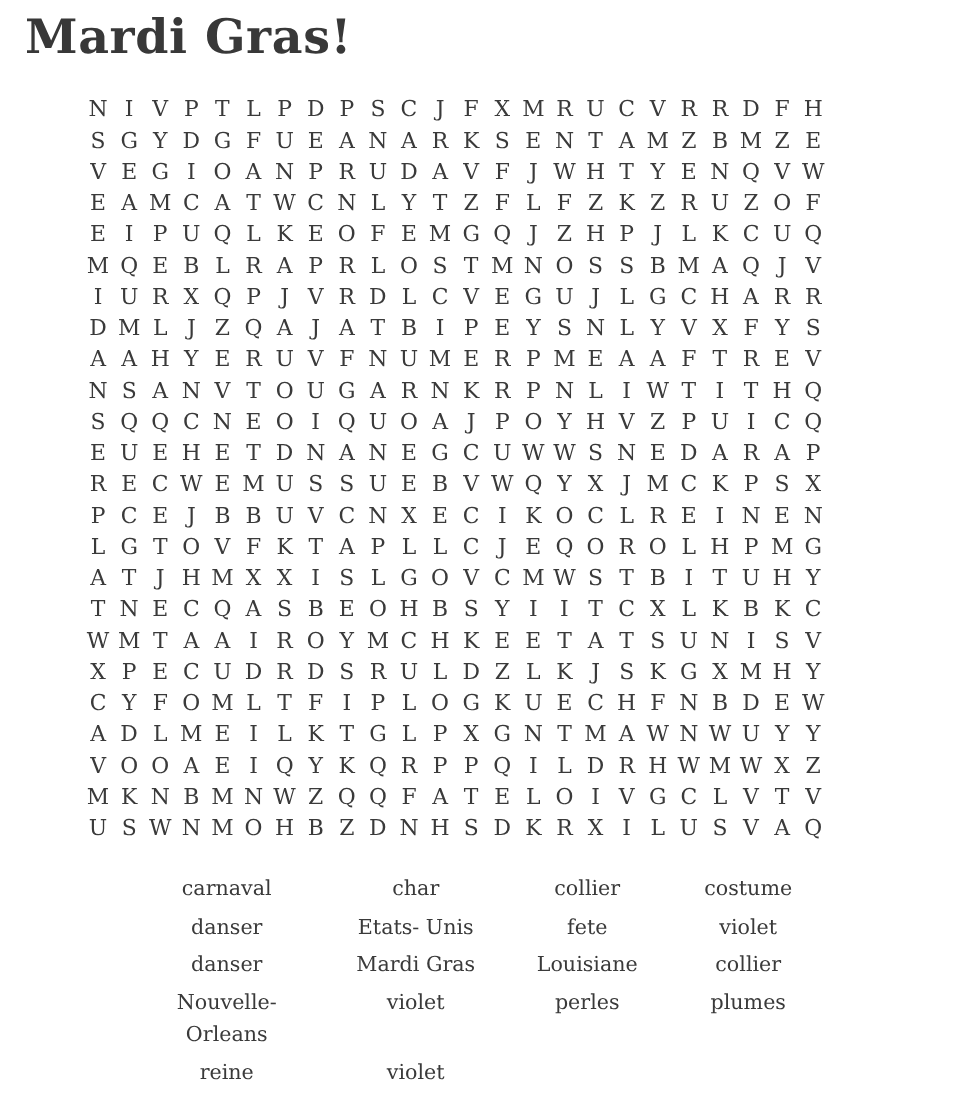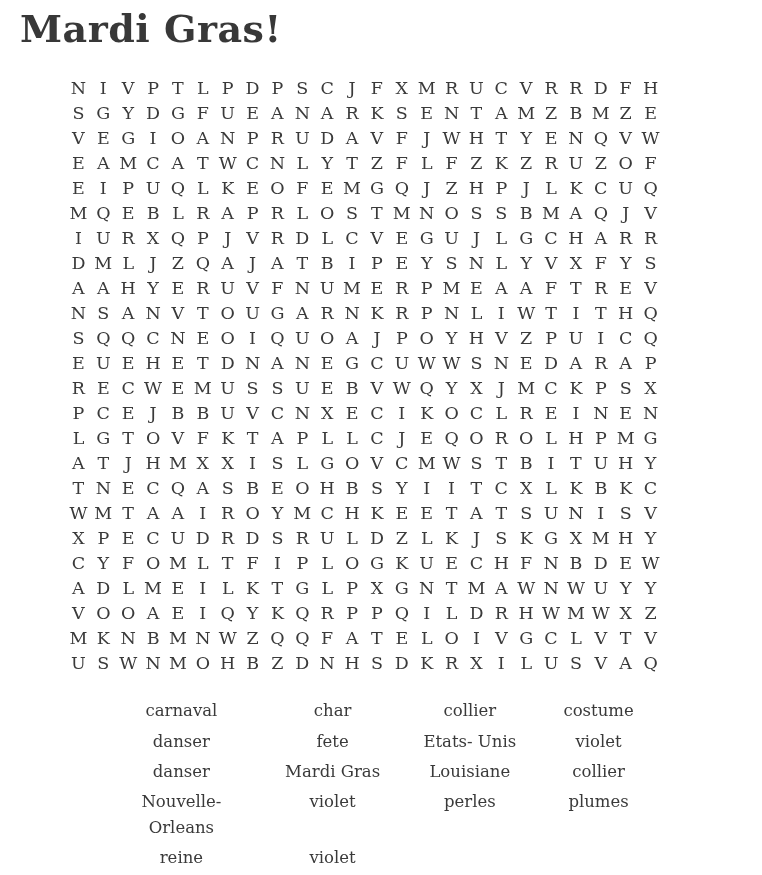--- a/index.html
+++ b/index.html
@@ -660,24 +660,24 @@
     <div class="word-item">
       <span>collier</span>
     </div>
     <div class="word-item">
       <span>costume</span>
     </div>
     <div class="word-item">
       <span>danser</span>
     </div>
     <div class="word-item">
+      <span>Etats- Unis</span>
+    </div>
+    <div class="word-item">
       <span>fete</span>
-    </div>
-    <div class="word-item">
-      <span>Etats- Unis</span>
     </div>
     <div class="word-item">
       <span>violet</span>
     </div>
     <div class="word-item">
       <span>danser</span>
     </div>
     <div class="word-item">
       <span>Mardi Gras</span>
     </div>

